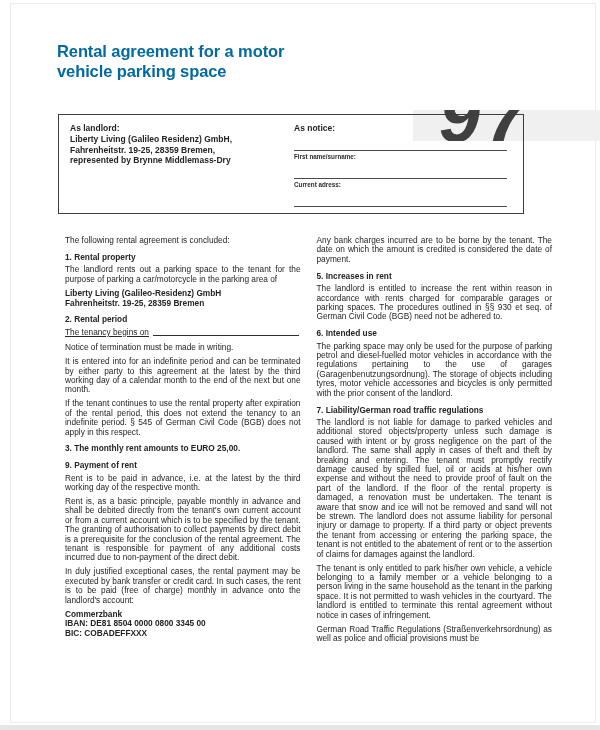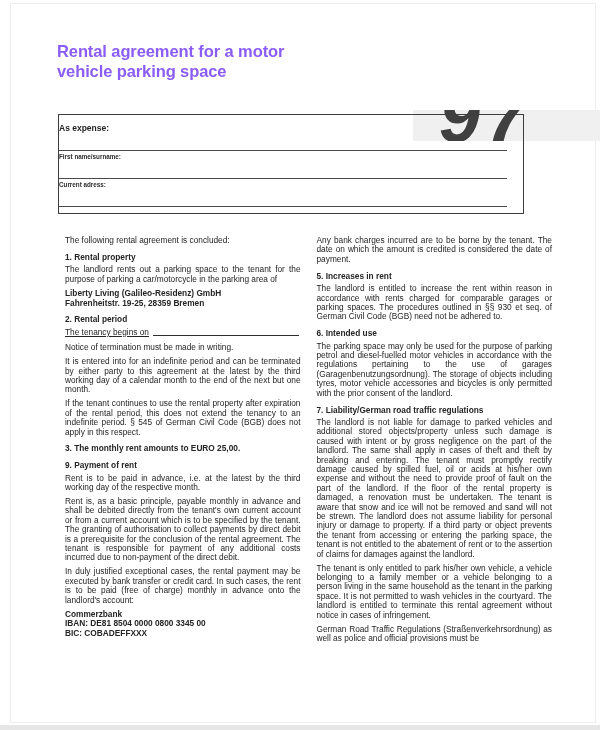--- a/index.html
+++ b/index.html
@@ -51,21 +51,21 @@
     color: #404040;
     letter-spacing: 6px;
   }
   .doc-title {
     position: absolute;
     left: 57px;
     top: 41px;
     font-size: 16.5px;
     line-height: 20px;
     font-weight: bold;
-    color: #8b5cf6;
+    color: #0369a1;
     letter-spacing: -0.1px;
   }
   .parties-box {
     position: absolute;
     left: 58px;
     top: 114px;
     width: 466px;
     height: 100px;
     border: 1.5px solid #3d3d3d;
     box-sizing: border-box;
@@ -150,22 +150,28 @@
   <div class="watermark">
     <span>97</span>
   </div>
 
   <div class="doc-title">
     <div>Rental agreement for a motor</div>
     <div>vehicle parking space</div>
   </div>
 
   <div class="parties-box">
+    <div class="landlord">
+      <div class="box-label">As landlord:</div>
+      <div>Liberty Living (Galileo Residenz) GmbH,</div>
+      <div>Fahrenheitstr. 19-25, 28359 Bremen,</div>
+      <div>represented by Brynne Middlemass-Dry</div>
+    </div>
     <div class="tenant">
-      <div class="box-label">As expense:</div>
+      <div class="box-label">As notice:</div>
       <div class="rule rule-1"></div>
       <div class="field-label">First name/surname:</div>
       <div class="rule rule-2"></div>
       <div class="field-label">Current adress:</div>
       <div class="rule rule-3"></div>
     </div>
   </div>
 
   <div class="columns">
     <div class="col" id="col-left">

